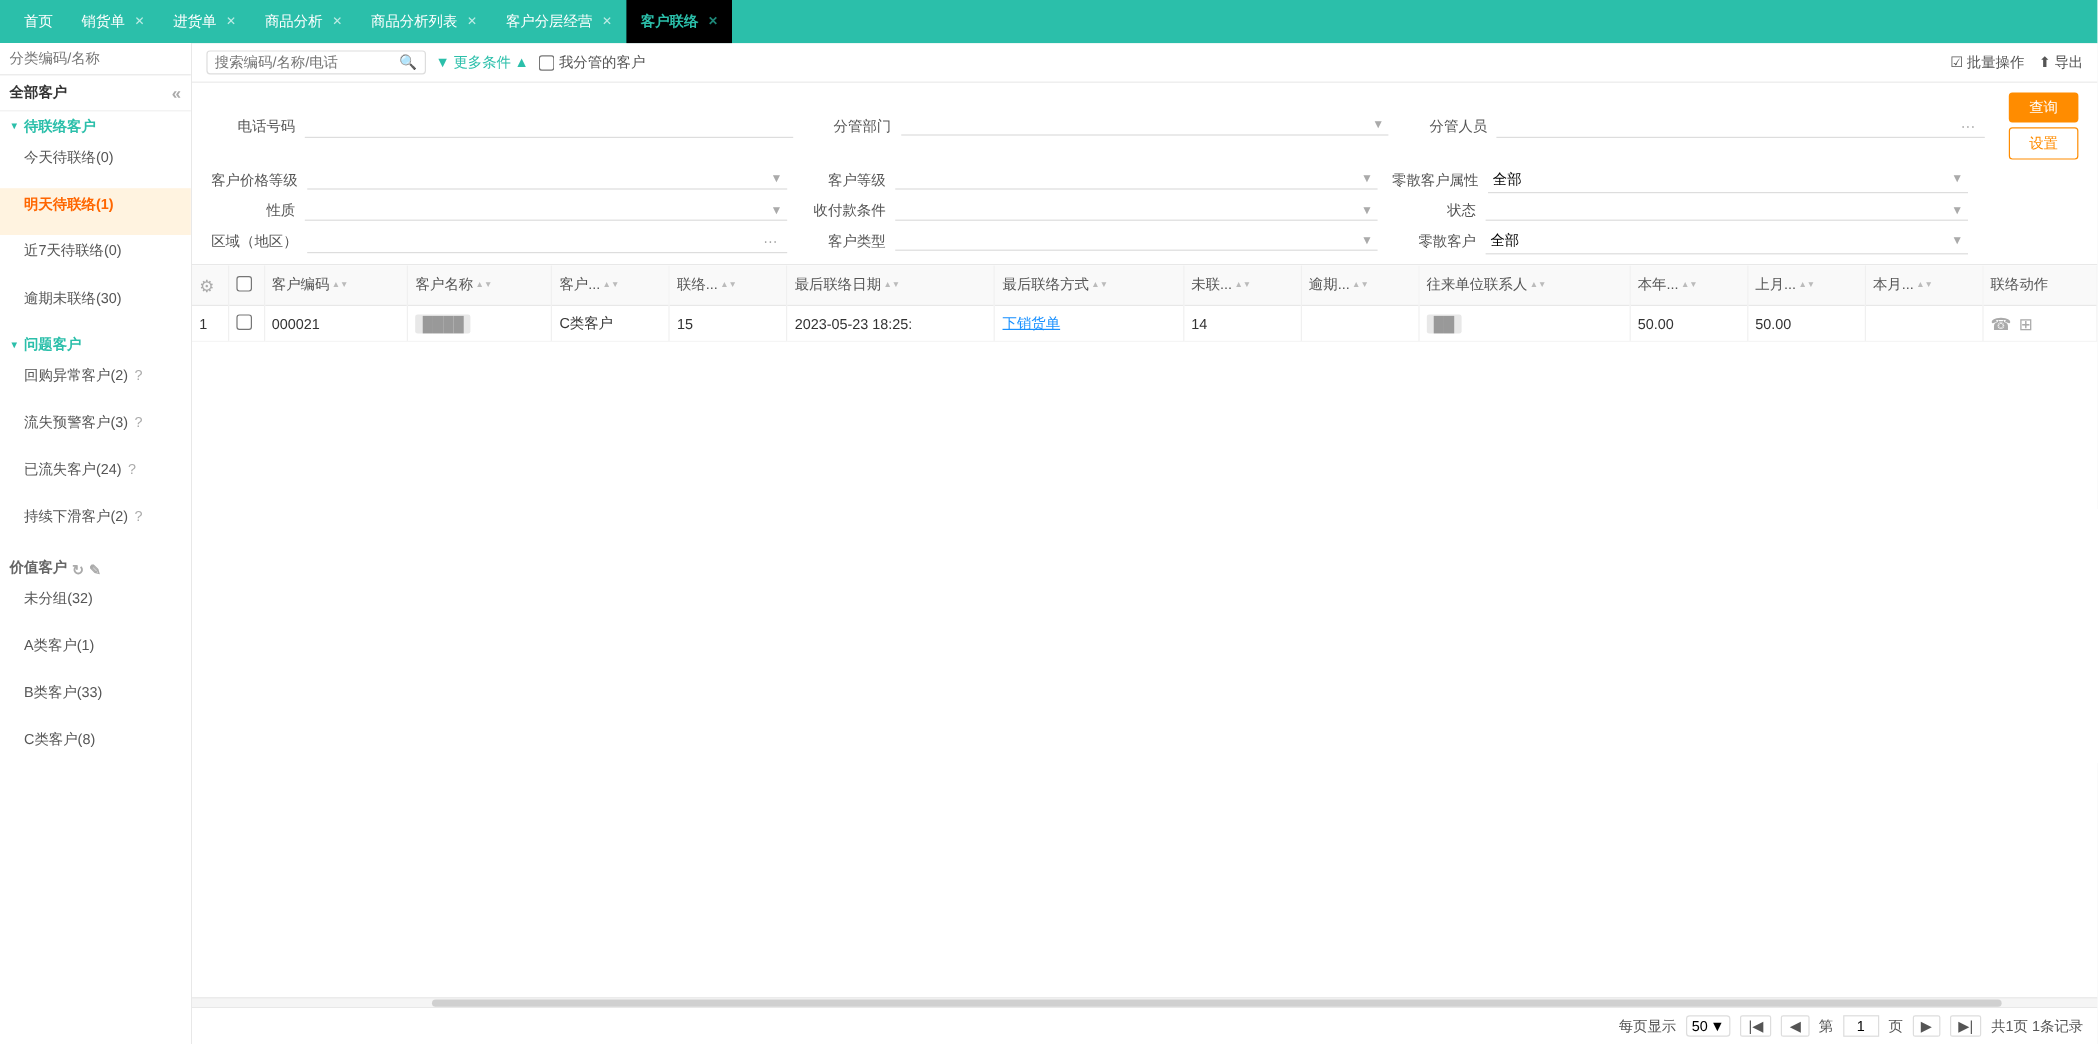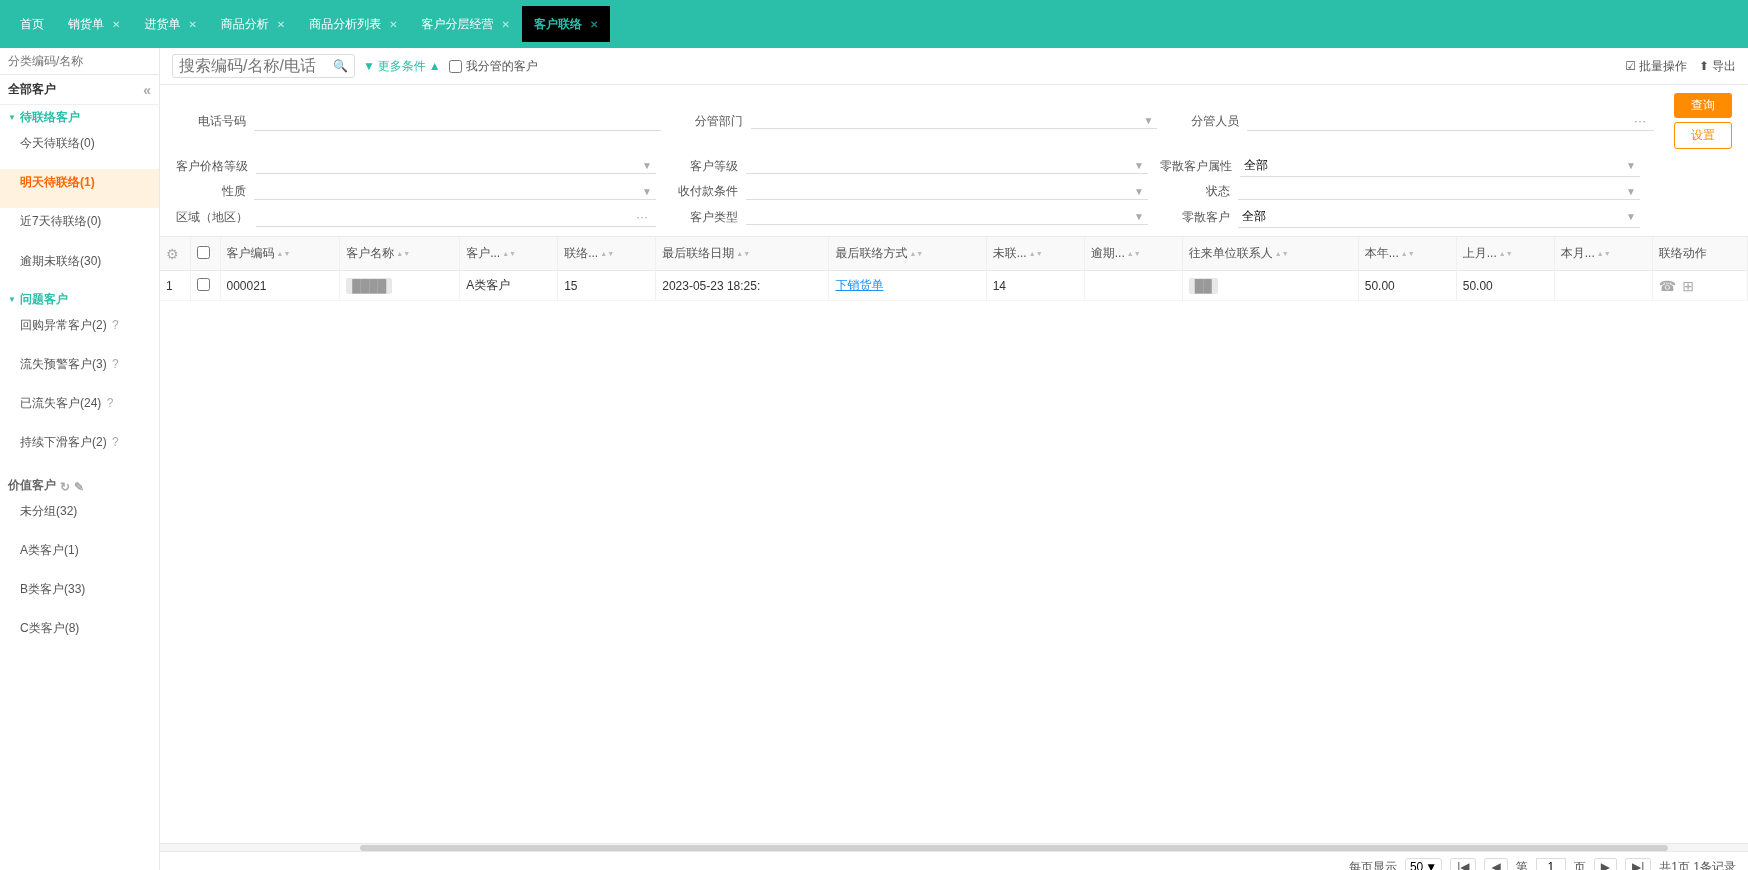--- a/index.html
+++ b/index.html
@@ -1,21 +1,21 @@
 <!DOCTYPE html>
 <html><head>
   <meta charset="utf-8">
   <style>
     * { box-sizing: border-box; margin: 0; padding: 0; font-family: 'Microsoft YaHei', Arial, sans-serif; font-size: 12px; }
     body { background: #f5f5f5; overflow: hidden; }
 
     
     .top-nav {
       background: #2bbfaa;
-      height: 48px;
+      height: 36px;
       display: flex;
       align-items: center;
       padding: 0 8px;
       gap: 0;
     }
     .nav-item {
       color: #fff;
       padding: 0 12px;
       height: 36px;
       display: flex;
@@ -137,21 +137,21 @@
       align-items: center;
       border: 1px solid #ddd;
       border-radius: 3px;
       padding: 2px 6px;
       gap: 4px;
       min-width: 180px;
     }
     .filter-search input {
       border: none;
       outline: none;
-      font-size: 16px;
+      font-size: 12px;
       color: #999;
       width: 150px;
     }
     .more-filter {
       display: flex;
       align-items: center;
       gap: 3px;
       color: #2bbfaa;
       cursor: pointer;
       font-size: 12px;
@@ -677,21 +677,21 @@
         <tbody id="table-body">
           <tr>
             <td>1</td>
             <td>
               <input type="checkbox" style="">
             </td>
             <td>000021</td>
             <td>
               <span style="background:#e8e8e8;color:#999;padding:1px 6px;border-radius:2px;">████</span>
             </td>
-            <td>A类客户</td>
+            <td>C类客户</td>
             <td>15</td>
             <td>2023-05-23 18:25:</td>
             <td>
               <span class="link-text">下销货单</span>
             </td>
             <td>14</td>
             <td></td>
             <td>
               <span style="background:#e8e8e8;color:#999;padding:1px 6px;border-radius:2px;">██</span>
             </td>

